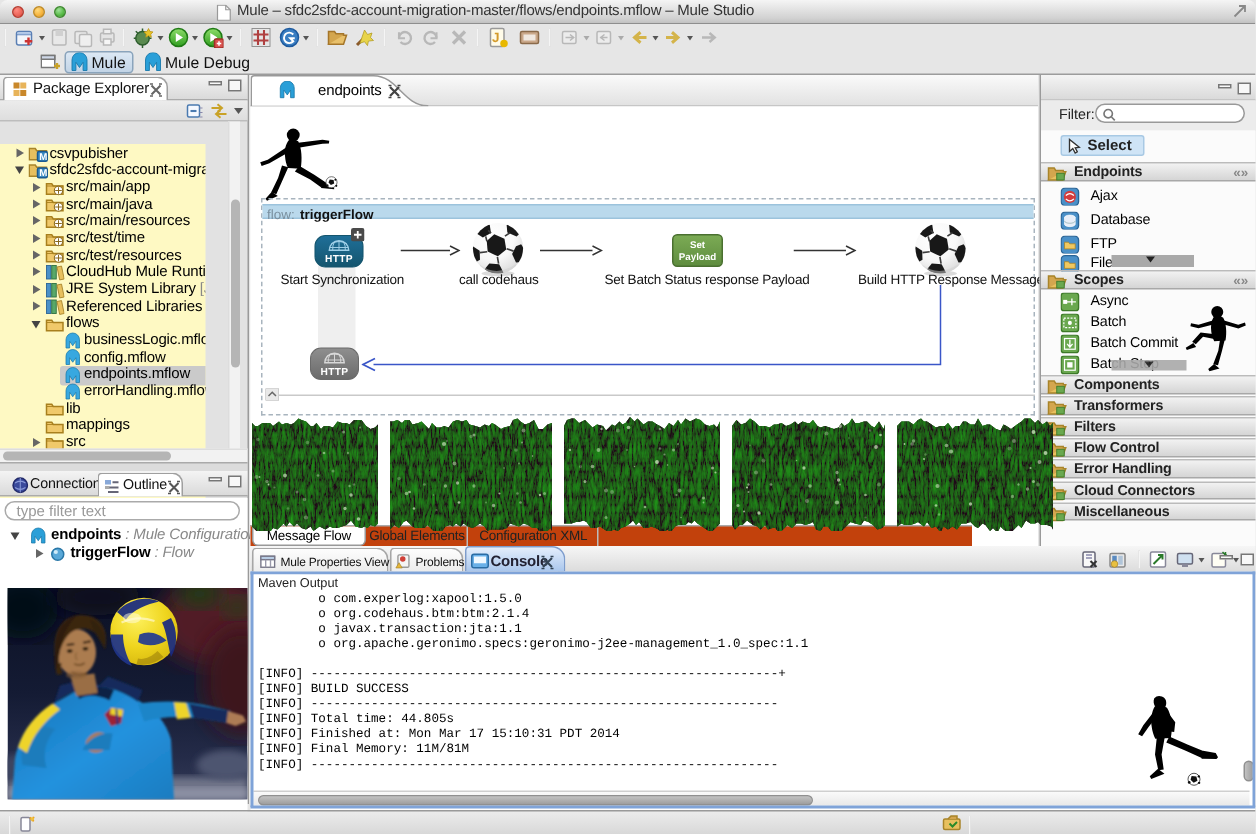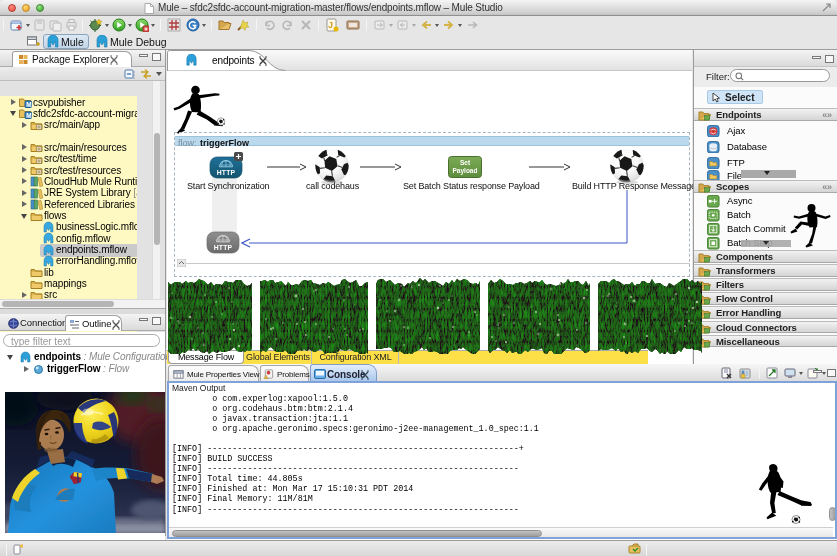--- a/index.html
+++ b/index.html
@@ -195,21 +195,21 @@
         <path d="M2,12 V5 a5,5 0 0 1 10,0 V12 h-2.6 V6.5 L7,10 4.6,6.5 V12 Z" fill="#2a9fd8" stroke="#1878aa" stroke-width="0.6"></path>
       </svg>
  <div class="txt" style="left:61px;top:2.5px;font-size:10.5px;color:#111">Mule</div>
  <svg class="abs" style="left:95px;top:2px" width="14" height="14" viewBox="0 0 14 14">
         <path d="M2,12 V5 a5,5 0 0 1 10,0 V12 h-2.6 V6.5 L7,10 4.6,6.5 V12 Z" fill="#2a9fd8" stroke="#1878aa" stroke-width="0.6"></path>
       </svg>
  <div class="txt" style="left:110px;top:2.5px;font-size:10.5px;color:#111">Mule Debug</div>
 </div>
 <div id="leftcol">
       <div class="viewtabbar" style="top:0">
- <div class="vtab" style="left:12px;width:120px">
+ <div class="vtab" style="left:2px;width:110px">
   <svg class="abs" style="left:4px;top:2px" width="12" height="12" viewBox="0 0 12 12">
             <rect x="2" y="1" width="4" height="4" fill="#c9882a"></rect>
             <rect x="6.5" y="1" width="4" height="4" fill="#e8b45a"></rect>
             <rect x="2" y="6" width="4" height="4" fill="#e8b45a"></rect>
             <rect x="6.5" y="6" width="4" height="4" fill="#c9882a"></rect>
           </svg>
   <div class="vtabtxt" style="left:19px">Package Explorer</div>
   <svg class="abs" style="left:96px;top:3px" width="10" height="10" viewBox="0 0 10 10">
             <path d="M2,2 L8,8 M8,2 L2,8" stroke="#666" stroke-width="1.4"></path>
             <path d="M1,1 h2 M7,1 h2 M1,9 h2 M7,9 h2" stroke="#666" stroke-width="1"></path>
@@ -251,20 +251,30 @@
         </div>
         <div class="trow tree" style="left:0;top:23.2px;width:165px">
           <div class="arr r" style="left:22px;top:2.5px"></div>
           <svg class="abs" style="left:30px;top:-0.5px" width="13" height="13" viewBox="0 0 13 13">
             <path d="M1,10.5 V3.5 h3.5 l1,1.5 H12 v5.5 Z" fill="#f0c96a" stroke="#a8801e"></path>
             <path d="M1,5 h11" stroke="#a8801e" stroke-width="0.6"></path>
             <circle cx="9" cy="8" r="2.8" fill="#fff" stroke="#8a6a20" stroke-width="0.7"></circle>
             <path d="M9,5.8 v4.4 M6.8,8 h4.4" stroke="#8a6a20" stroke-width="0.7"></path>
           </svg>
           <div class="abs" style="left:44px;top:0">src/main/app</div>
+        </div>
+        <div class="trow tree" style="left:0;top:34.5px;width:165px">
+          <div class="arr r" style="left:22px;top:2.5px"></div>
+          <svg class="abs" style="left:30px;top:-0.5px" width="13" height="13" viewBox="0 0 13 13">
+            <path d="M1,10.5 V3.5 h3.5 l1,1.5 H12 v5.5 Z" fill="#f0c96a" stroke="#a8801e"></path>
+            <path d="M1,5 h11" stroke="#a8801e" stroke-width="0.6"></path>
+            <circle cx="9" cy="8" r="2.8" fill="#fff" stroke="#8a6a20" stroke-width="0.7"></circle>
+            <path d="M9,5.8 v4.4 M6.8,8 h4.4" stroke="#8a6a20" stroke-width="0.7"></path>
+          </svg>
+          <div class="abs" style="left:44px;top:0">src/main/java</div>
         </div>
         <div class="trow tree" style="left:0;top:45.9px;width:165px">
           <div class="arr r" style="left:22px;top:2.5px"></div>
           <svg class="abs" style="left:30px;top:-0.5px" width="13" height="13" viewBox="0 0 13 13">
             <path d="M1,10.5 V3.5 h3.5 l1,1.5 H12 v5.5 Z" fill="#f0c96a" stroke="#a8801e"></path>
             <path d="M1,5 h11" stroke="#a8801e" stroke-width="0.6"></path>
             <circle cx="9" cy="8" r="2.8" fill="#fff" stroke="#8a6a20" stroke-width="0.7"></circle>
             <path d="M9,5.8 v4.4 M6.8,8 h4.4" stroke="#8a6a20" stroke-width="0.7"></path>
           </svg>
           <div class="abs" style="left:44px;top:0">src/main/resources</div>
@@ -684,21 +694,21 @@
         <svg class="abs" style="left:74px;top:119px" width="390" height="58">
           <path d="M386,0 V53 H8" stroke="#3a56c8" stroke-width="1" fill="none"></path>
           <path d="M9,49 L1,53 L9,57" fill="none" stroke="#3a56c8" stroke-width="1.2"></path>
         </svg>
         <svg class="abs" style="left:10px;top:188px" width="9" height="8">
           <rect width="9" height="8" fill="#e8e8e8" stroke="#aaa" stroke-width="0.6"></rect>
           <path d="M2,5 l2.5,-2.5 2.5,2.5" fill="none" stroke="#666"></path>
         </svg>
         <div class="hline" style="left:19px;top:192px;width:504px;height:1px"></div>
       </div>
-      <div class="abs" style="left:0;top:300px;width:481px;height:14px;background:#fde047;border-top:1px solid #aaa">
+      <div class="abs" style="left:0;top:300px;width:481px;height:14px;background:#c2410c;border-top:1px solid #aaa">
  <div class="abs" style="left:1px;top:0px;width:76px;height:13px;background:#fff;border:1px solid #999;border-top:none;border-radius:0 0 4px 4px;font-size:9px;letter-spacing:-0.15px;color:#000;text-align:center;line-height:13px">Message Flow</div>
  <div class="abs" style="left:78px;top:0px;width:67px;height:13px;border-right:1px solid #bbb;font-size:9px;letter-spacing:-0.15px;color:#222;text-align:center;line-height:13px">Global Elements</div>
  <div class="abs" style="left:146px;top:0px;width:86px;height:13px;border-right:1px solid #bbb;font-size:9px;letter-spacing:-0.15px;color:#222;text-align:center;line-height:13px">Configuration XML</div>
 </div>
     </div>
     <div id="palette">
       <div class="abs" style="left:0;top:0;width:144px;height:17px;background:linear-gradient(#f4f4f4,#dadada);border-bottom:1px solid #c6c6c6">
  <div class="minmax" style="left:118px;top:6px;height:3px"></div>
  <div class="minmax" style="left:131px;top:5px"></div>
 </div>

